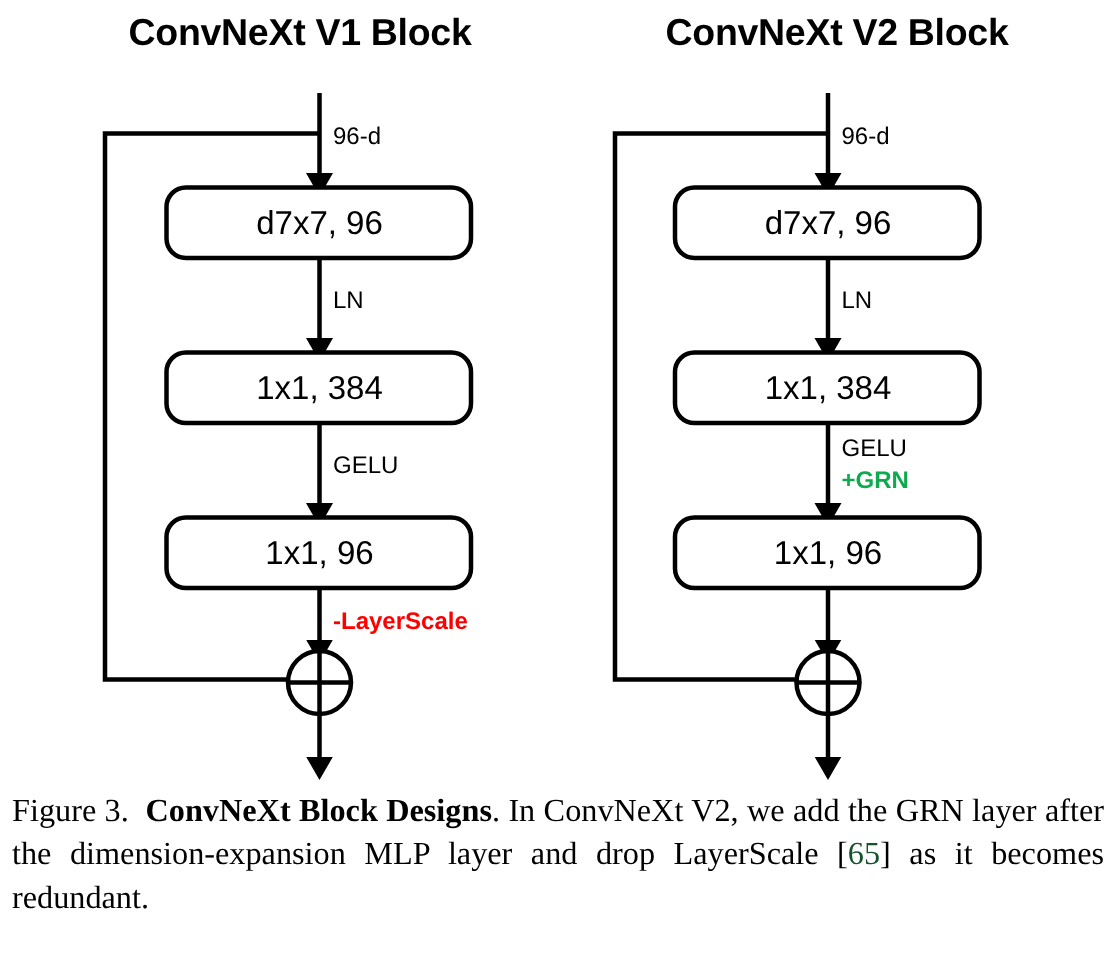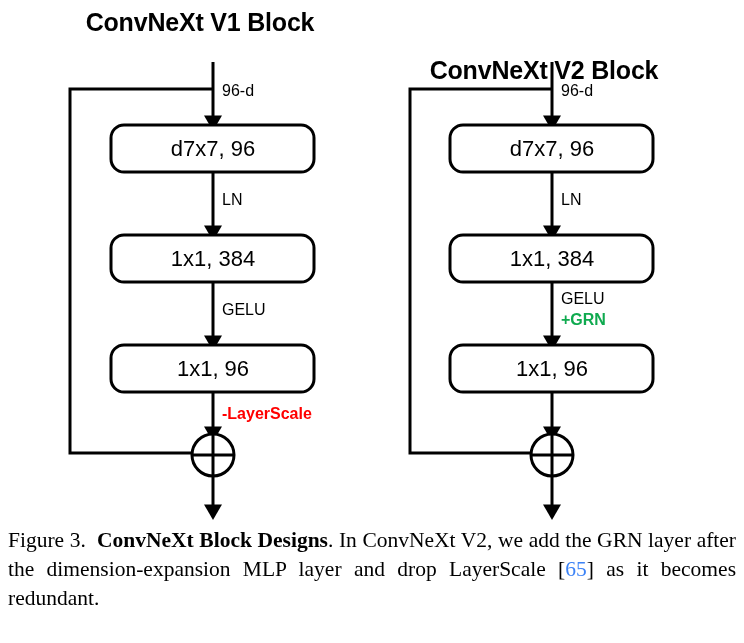--- a/index.html
+++ b/index.html
@@ -38,21 +38,21 @@
     top: 8px;
     font-family: "Liberation Sans", sans-serif;
     font-weight: bold;
     font-size: 25px;
     letter-spacing: -0.2px;
     text-align: center;
     white-space: nowrap;
     color: #000;
   }
   #title-v1 { left: 30px; width: 340px; }
-  #title-v2 { left: 374px; width: 340px; margin-top: 48px; }
+  #title-v2 { left: 388px; width: 340px; }
 
   
   #diagram-svg {
     position: absolute;
     left: 0;
     top: 0;
     width: 744px;
     height: 520px;
   }
 
@@ -104,21 +104,21 @@
     top: 526px;
     width: 728px;
     font-family: "Liberation Serif", serif;
     font-size: 21.5px;
     line-height: 29px;
     color: #000;
     text-align: justify;
     text-justify: inter-word;
   }
   #caption .cap-bold { font-weight: bold; }
-  #caption .cap-cite { color: #3b82f6; }
+  #caption .cap-cite { color: #14532d; }
 </style>
 </head>
 <body>
 
 <div id="figure-root">
 
   <div class="diagram-area">
 
     <div class="panel-title" id="title-v1">ConvNeXt V1 Block</div>
 

